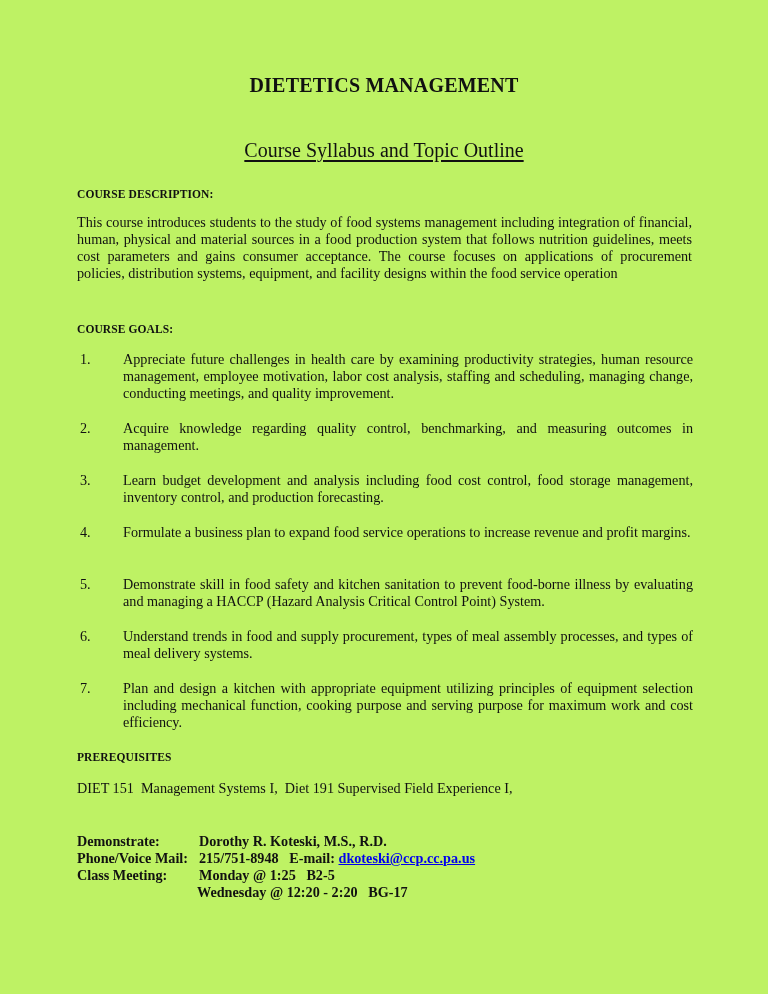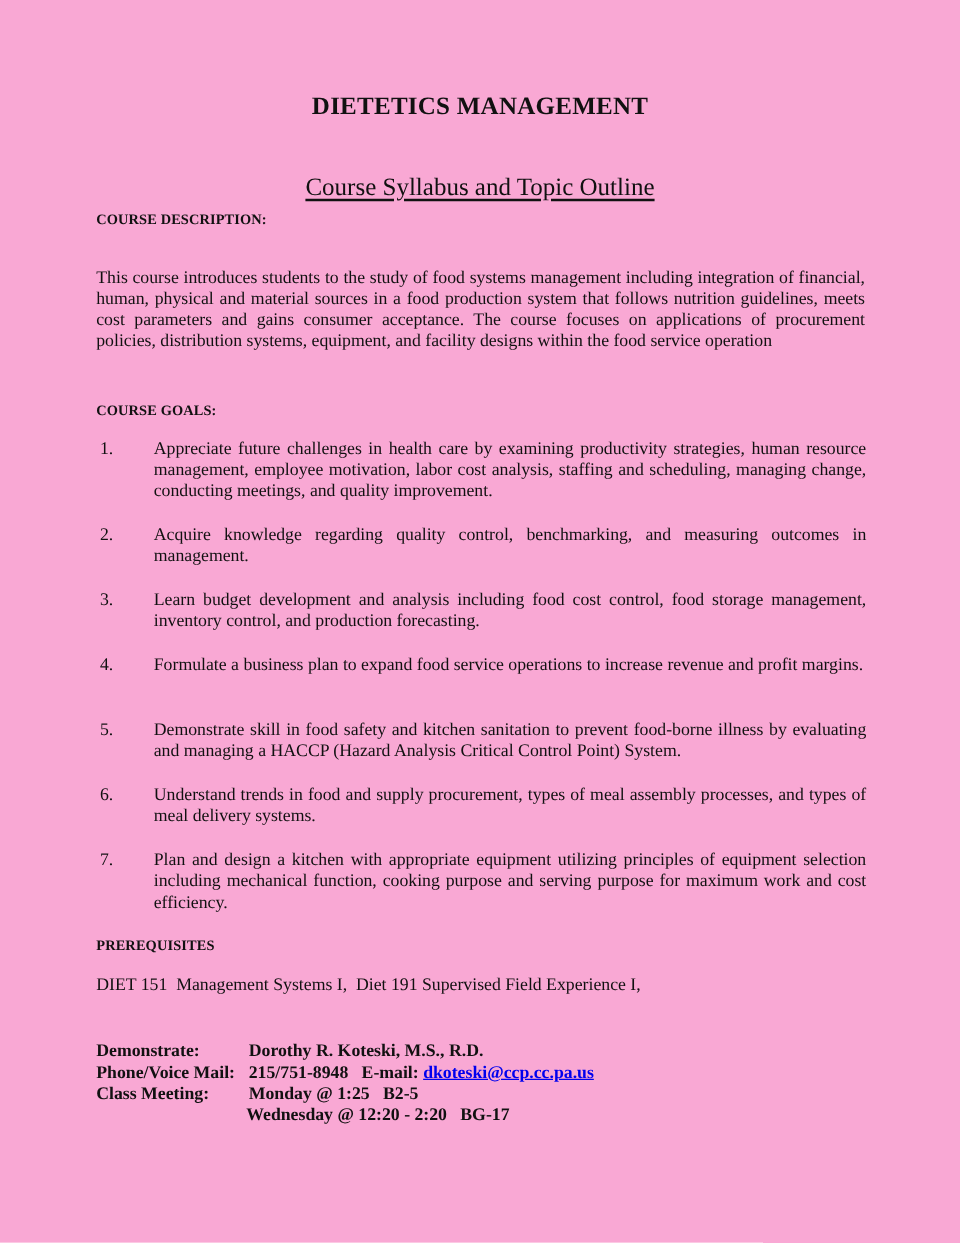--- a/index.html
+++ b/index.html
@@ -1,20 +1,20 @@
 <!DOCTYPE html>
 <html><head>
 <meta charset="utf-8">
 <style>
   html, body { margin: 0; padding: 0; background: #ffffff; }
   body {
     width: 768px; height: 994px; position: relative; overflow: hidden;
     font-family: "Liberation Serif", "DejaVu Serif", serif; color: #111111;
   }
-  .page { position: absolute; left: 0; top: 0; width: 768px; height: 994px; background: #f9a8d4; }
+  .page { position: absolute; left: 0; top: 0; width: 768px; height: 994px; background: #bef264; }
   .title {
     position: absolute; left: 0; width: 768px; text-align: center;
     top: 74px; font-size: 20px; font-weight: bold; letter-spacing: 0.2px;
   }
   .subtitle {
     position: absolute; left: 0; width: 768px; text-align: center;
     top: 100px; font-size: 16px; font-weight: bold;
   }
   .heading-main {
     position: absolute; left: 0; width: 768px; text-align: center;
@@ -39,21 +39,21 @@
   .email-link { color: #0000ee; text-decoration: underline; }
 </style>
 </head>
 <body>
 
 <div class="page">
 
   <div class="title">DIETETICS MANAGEMENT</div>
   <div class="heading-main">Course Syllabus and Topic Outline</div>
 
-  <div class="section-label" style="top:170px;">COURSE DESCRIPTION:</div>
+  <div class="section-label" style="top:188px;">COURSE DESCRIPTION:</div>
   <div class="para" style="top:214px;">This course introduces students to the study of food systems management including integration of financial, human, physical and material sources in a food production system that follows nutrition guidelines, meets cost parameters and gains consumer acceptance.  The course focuses on applications of procurement policies, distribution systems, equipment, and facility designs within the food service operation</div>
 
   <div class="section-label" style="top:323px;">COURSE GOALS:</div>
 
   <div class="goal" style="top:351px;">
     <span class="num">1.</span>
     <span class="txt">Appreciate future challenges in health care by examining productivity strategies, human resource management, employee motivation, labor cost analysis, staffing and scheduling, managing change, conducting meetings, and quality improvement.</span>
   </div>
   <div class="goal" style="top:420px;">
     <span class="num">2.</span>

